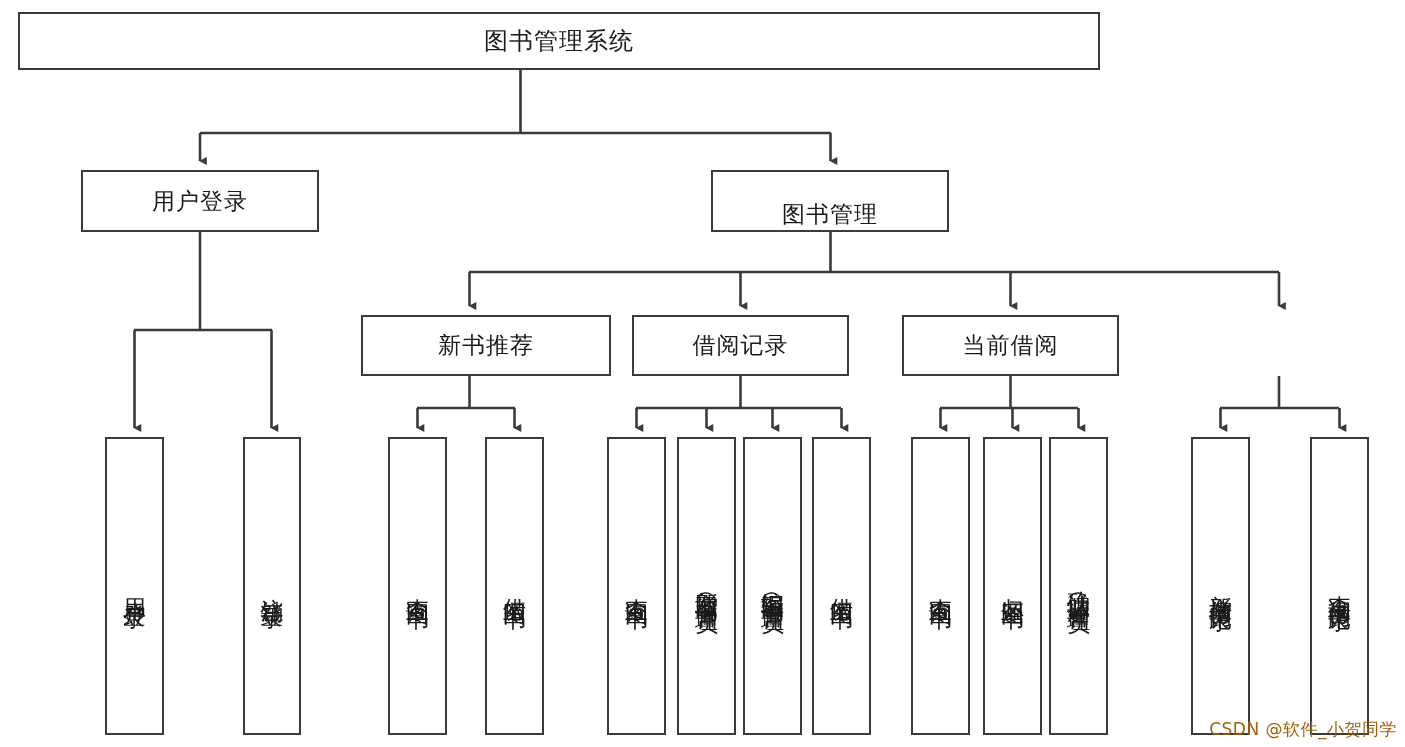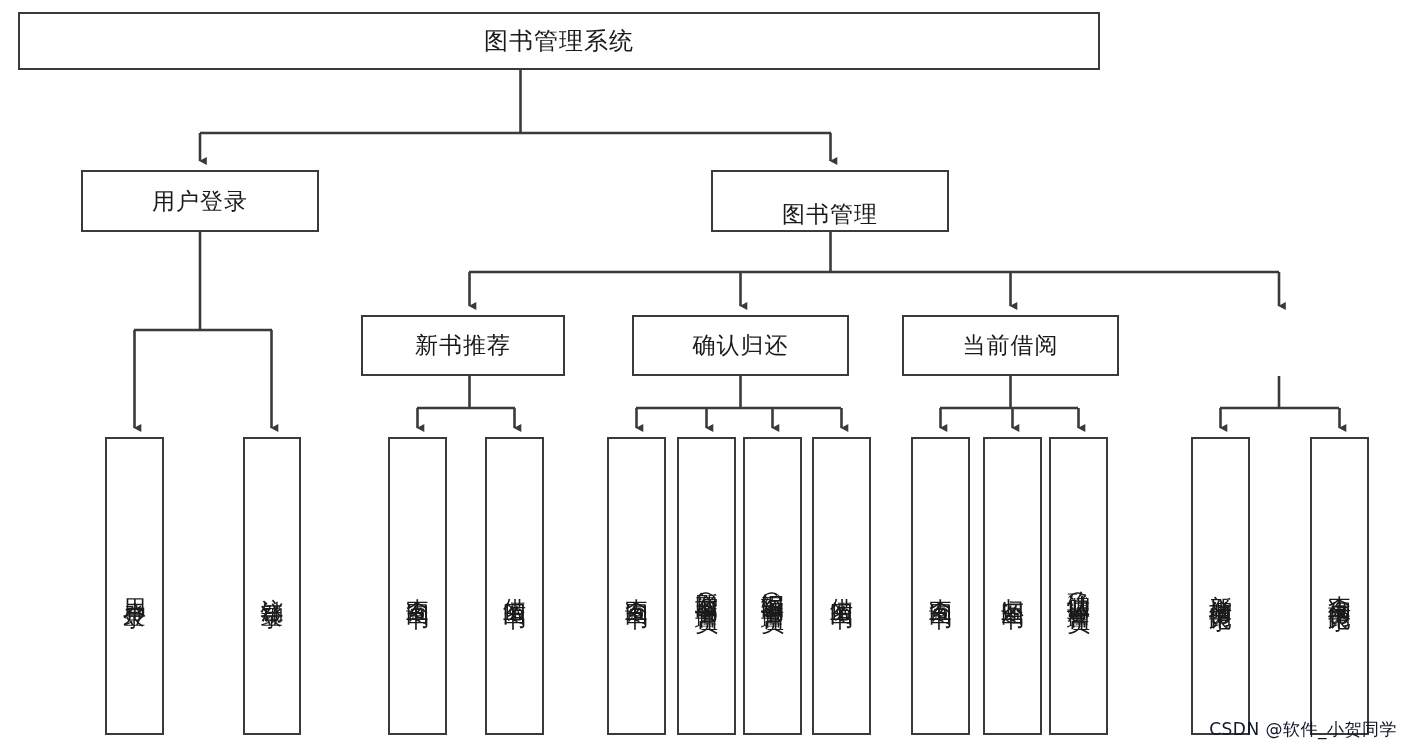--- a/index.html
+++ b/index.html
@@ -57,21 +57,21 @@
     white-space: nowrap;
   }
   .node.title {
     font-size: 24px;
   }
   #watermark {
     position: absolute;
     right: 8px;
     bottom: 6px;
     font-size: 17px;
-    color: #0f172a;
+    color: #a16207;
     letter-spacing: 0.5px;
     white-space: nowrap;
     font-family: "DejaVu Sans", "Liberation Sans", sans-serif;
     margin-top: 32px;
   }
 </style>
 </head>
 <body>
 
 <div id="diagram-root">
@@ -134,25 +134,25 @@
     <span class="label">图书管理系统</span>
   </div>
 
   <div class="node horiz" style="left: 81px; top: 170px; width: 238px; height: 62px;">
     <span class="label">用户登录</span>
   </div>
   <div class="node horiz" style="left: 711px; top: 170px; width: 238px; height: 62px; align-items: flex-end;">
     <span class="label">图书管理</span>
   </div>
 
-  <div class="node horiz" style="left: 361px; top: 315px; width: 204px; height: 61px;">
+  <div class="node horiz" style="left: 361px; top: 315px; width: 250px; height: 61px;">
     <span class="label">新书推荐</span>
   </div>
   <div class="node horiz" style="left: 632px; top: 315px; width: 217px; height: 61px;">
-    <span class="label">确认归还</span>
+    <span class="label">借阅记录</span>
   </div>
   <div class="node horiz" style="left: 902px; top: 315px; width: 217px; height: 61px;">
     <span class="label">当前借阅</span>
   </div>
 
   <div class="node vert" style="left: 105px; top: 437px; width: 59px; height: 298px;">
     <span class="label">用户登录</span>
   </div>
   <div class="node vert" style="left: 243px; top: 437px; width: 58px; height: 298px;">
     <span class="label">注销登录</span>

